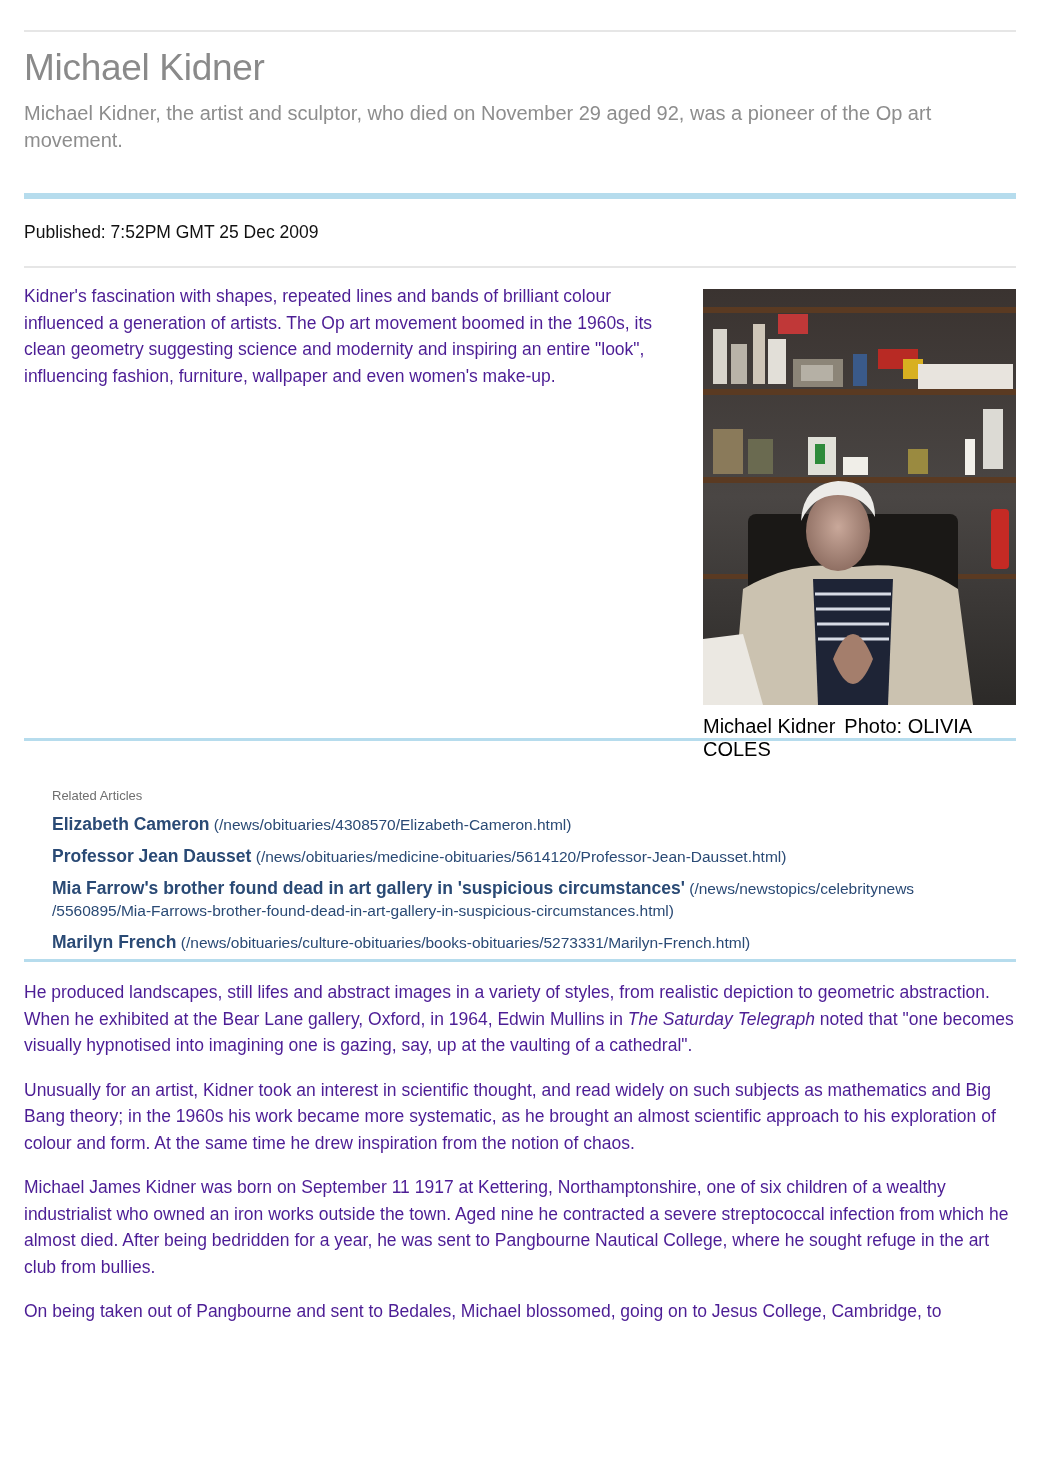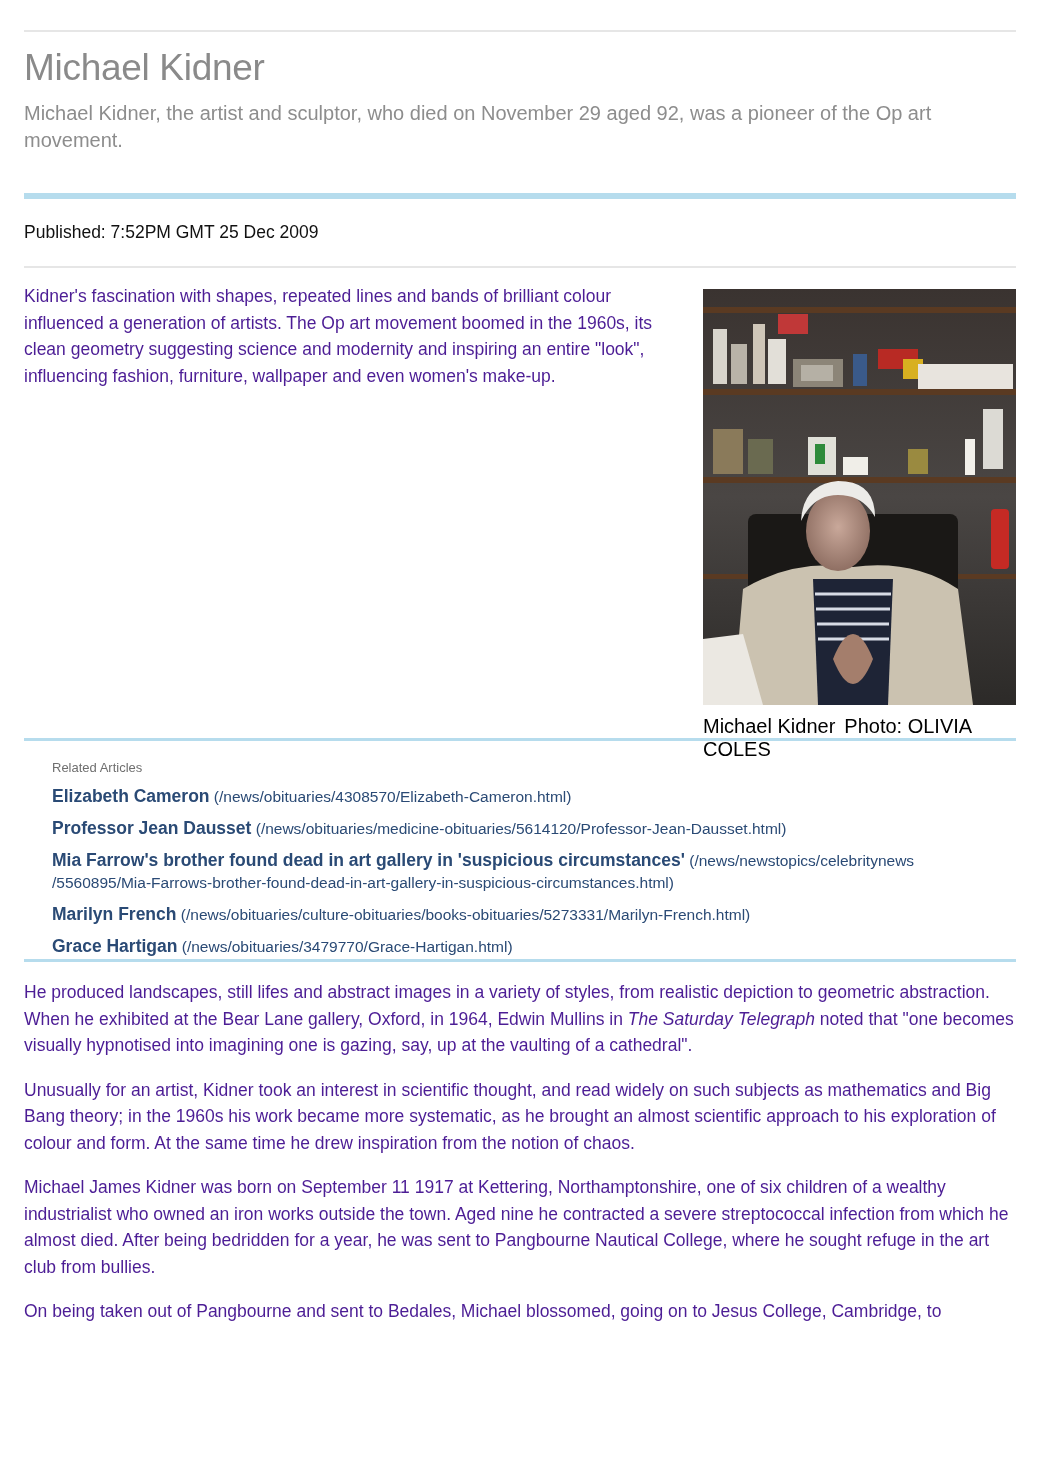--- a/index.html
+++ b/index.html
@@ -15,21 +15,21 @@
     .blue-rule.thin { height: 3px; }
     .published { position: absolute; left: 0; top: 222px; font-size: 17.5px; color: #111; }
     .grey-rule { position: absolute; left: 0; top: 266px; width: 992px; height: 2px; background: #e6e6e6; }
     .body-text p { margin: 0; font-size: 17.5px; line-height: 26.5px; color: #4c1d95; }
     .intro { position: absolute; left: 0; top: 283px; width: 660px; }
     .intro p + p { margin-top: 17px; }
     .photo-figure { position: absolute; left: 679px; top: 289px; width: 313px; margin: 0; }
     .photo { width: 313px; height: 416px; display: block; }
     .caption { margin-top: 10px; font-size: 20px; color: #000000; }
     .caption .credit { margin-left: 9px; }
-    .related { position: absolute; left: 28px; top: 760px; width: 960px; }
+    .related { position: absolute; left: 28px; top: 788px; width: 960px; }
     .related-heading { font-size: 13px; color: #6f6f6f; margin: 0 0 10px 0; }
     .related ul { list-style: none; margin: 0; padding: 0; }
     .related li { font-size: 15.5px; line-height: 22px; margin-bottom: 9px; color: #2a4a75; }
     .related .rel-title { font-size: 17.5px; font-weight: bold; color: #2a4a75; }
     .related .rel-url { color: #2a4a75; }
     .main-text { position: absolute; left: 0; top: 979px; width: 992px; }
     .main-text p + p { margin-top: 18px; }
     .main-text em { font-style: italic; }
   </style>
 </head>
@@ -132,24 +132,20 @@
         <span class="rel-url">(/news/obituaries/medicine-obituaries/5614120/Professor-Jean-Dausset.html)</span>
       </li>
       <li style="width:940px;">
         <span class="rel-title">Mia Farrow's brother found dead in art gallery in 'suspicious circumstances'</span>
         <span class="rel-url">(/news/newstopics/celebritynews /5560895/Mia-Farrows-brother-found-dead-in-art-gallery-in-suspicious-circumstances.html)</span>
       </li>
       <li>
         <span class="rel-title">Marilyn French</span>
         <span class="rel-url">(/news/obituaries/culture-obituaries/books-obituaries/5273331/Marilyn-French.html)</span>
       </li>
-      <li>
-        <span class="rel-title">Grace Hartigan</span>
-        <span class="rel-url">(/news/obituaries/3479770/Grace-Hartigan.html)</span>
-      </li>
     </ul>
   </section>
 
   <div class="blue-rule thin" style="top:959px;"></div>
 
   <div class="main-text body-text">
     <p><span>He produced landscapes, still lifes and abstract images in a variety of styles, from realistic depiction to geometric abstraction. When he exhibited at the Bear Lane gallery, Oxford, in 1964, Edwin Mullins in </span><em>The Saturday Telegraph</em><span> noted that "one becomes visually hypnotised into imagining one is gazing, say, up at the vaulting of a cathedral".</span></p>
     <p>Unusually for an artist, Kidner took an interest in scientific thought, and read widely on such subjects as mathematics and Big Bang theory; in the 1960s his work became more systematic, as he brought an almost scientific approach to his exploration of colour and form. At the same time he drew inspiration from the notion of chaos.</p>
     <p>Michael James Kidner was born on September 11 1917 at Kettering, Northamptonshire, one of six children of a wealthy industrialist who owned an iron works outside the town. Aged nine he contracted a severe streptococcal infection from which he almost died. After being bedridden for a year, he was sent to Pangbourne Nautical College, where he sought refuge in the art club from bullies.</p>
     <p>On being taken out of Pangbourne and sent to Bedales, Michael blossomed, going on to Jesus College, Cambridge, to</p>

